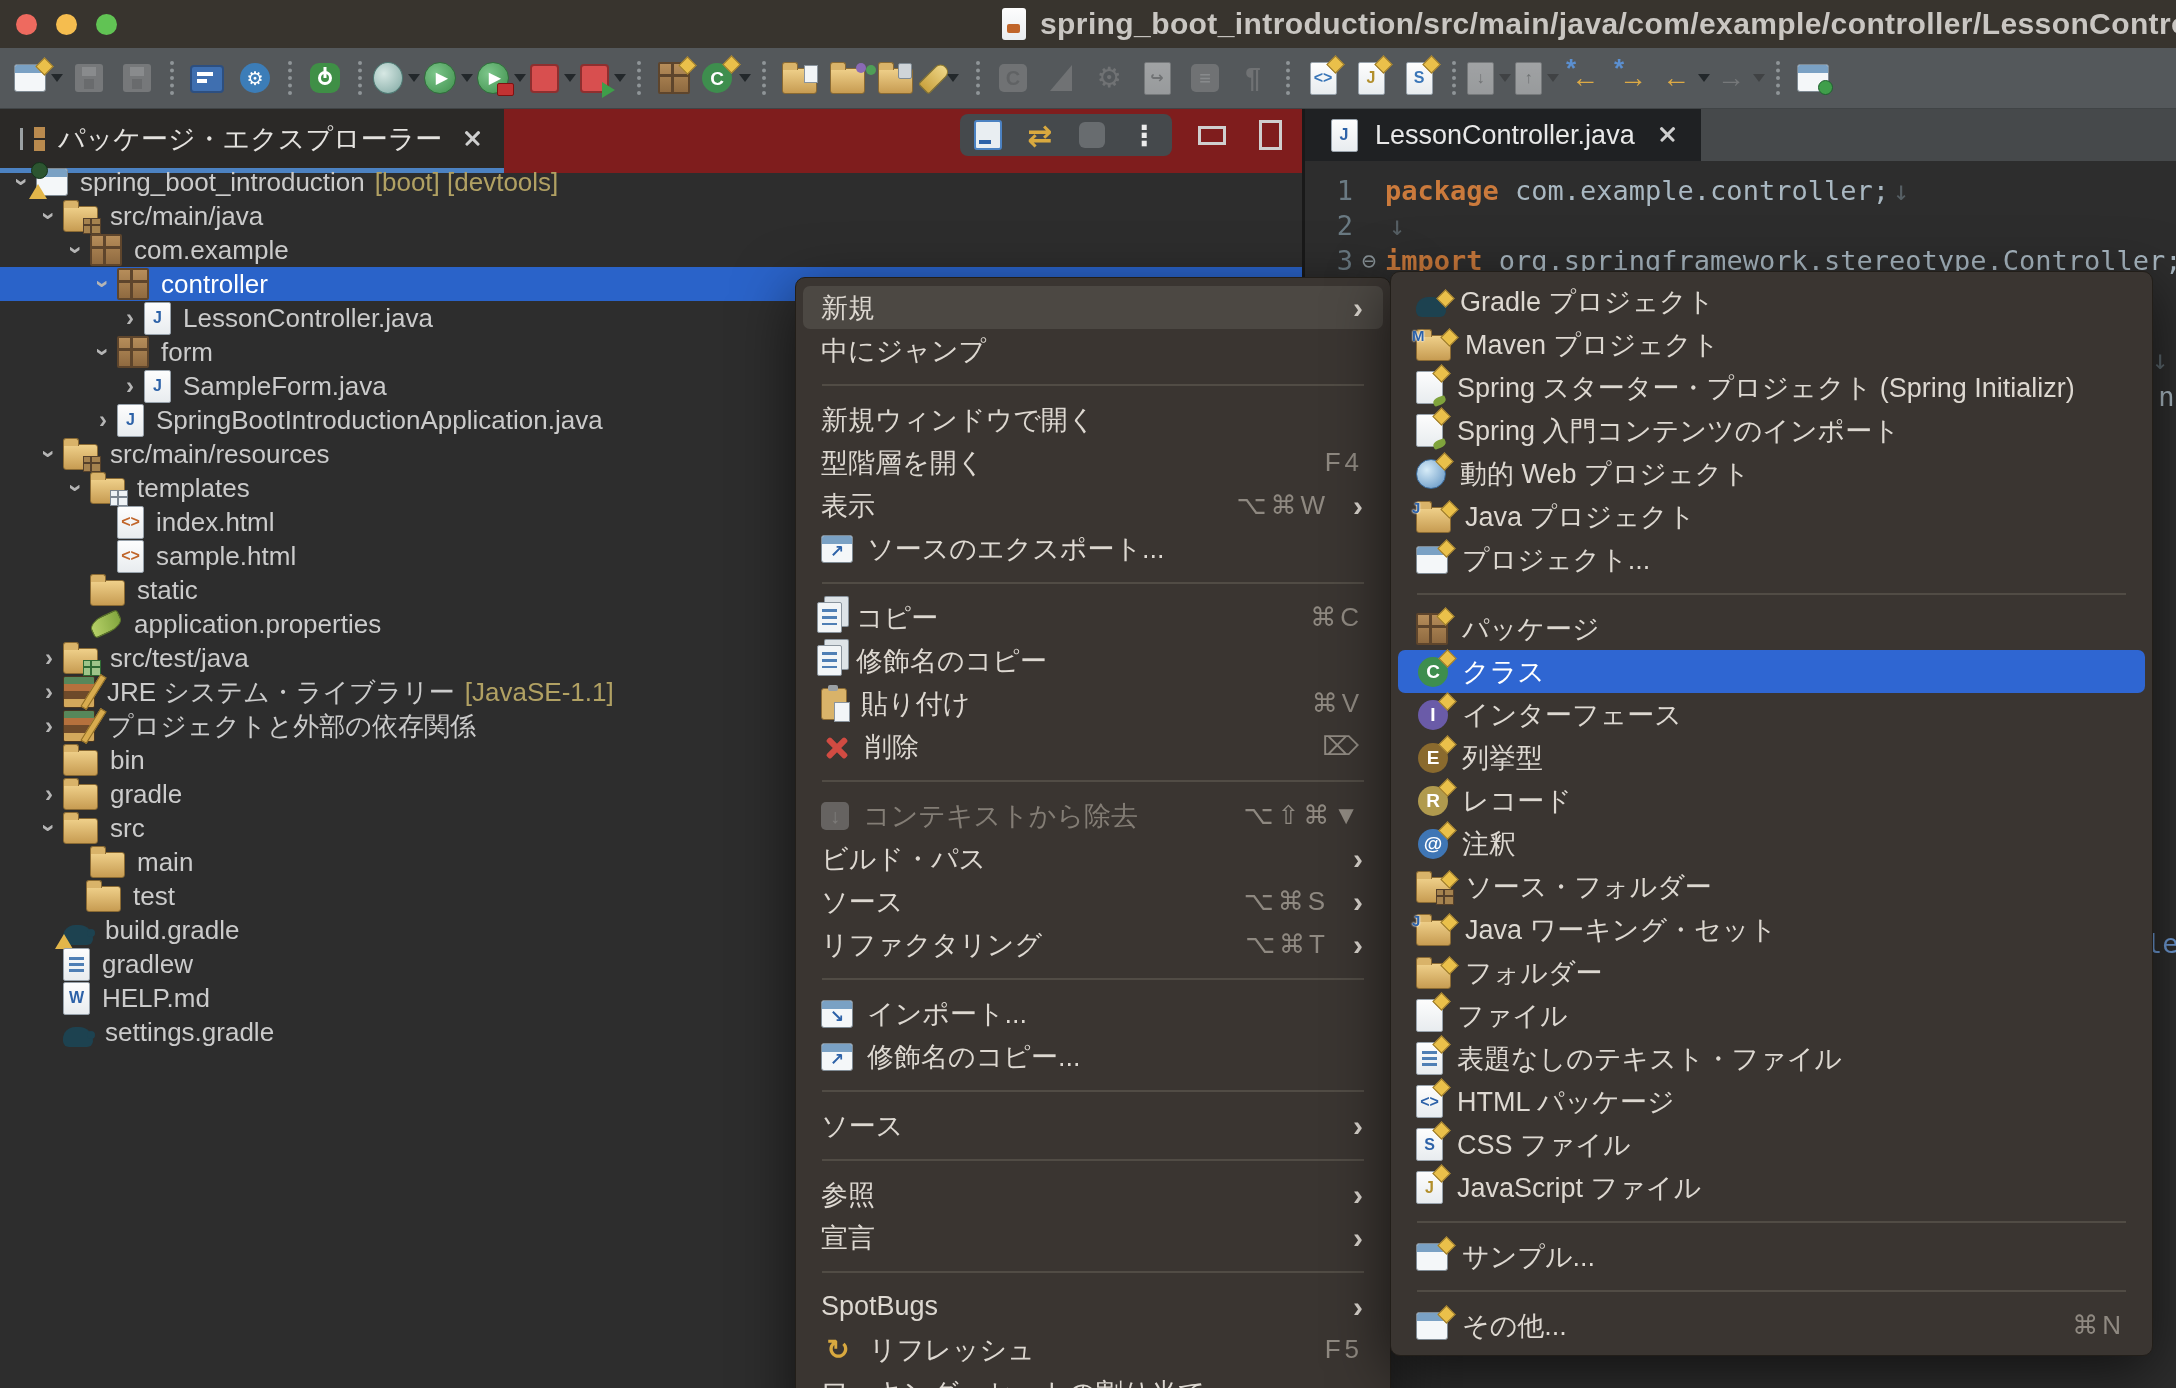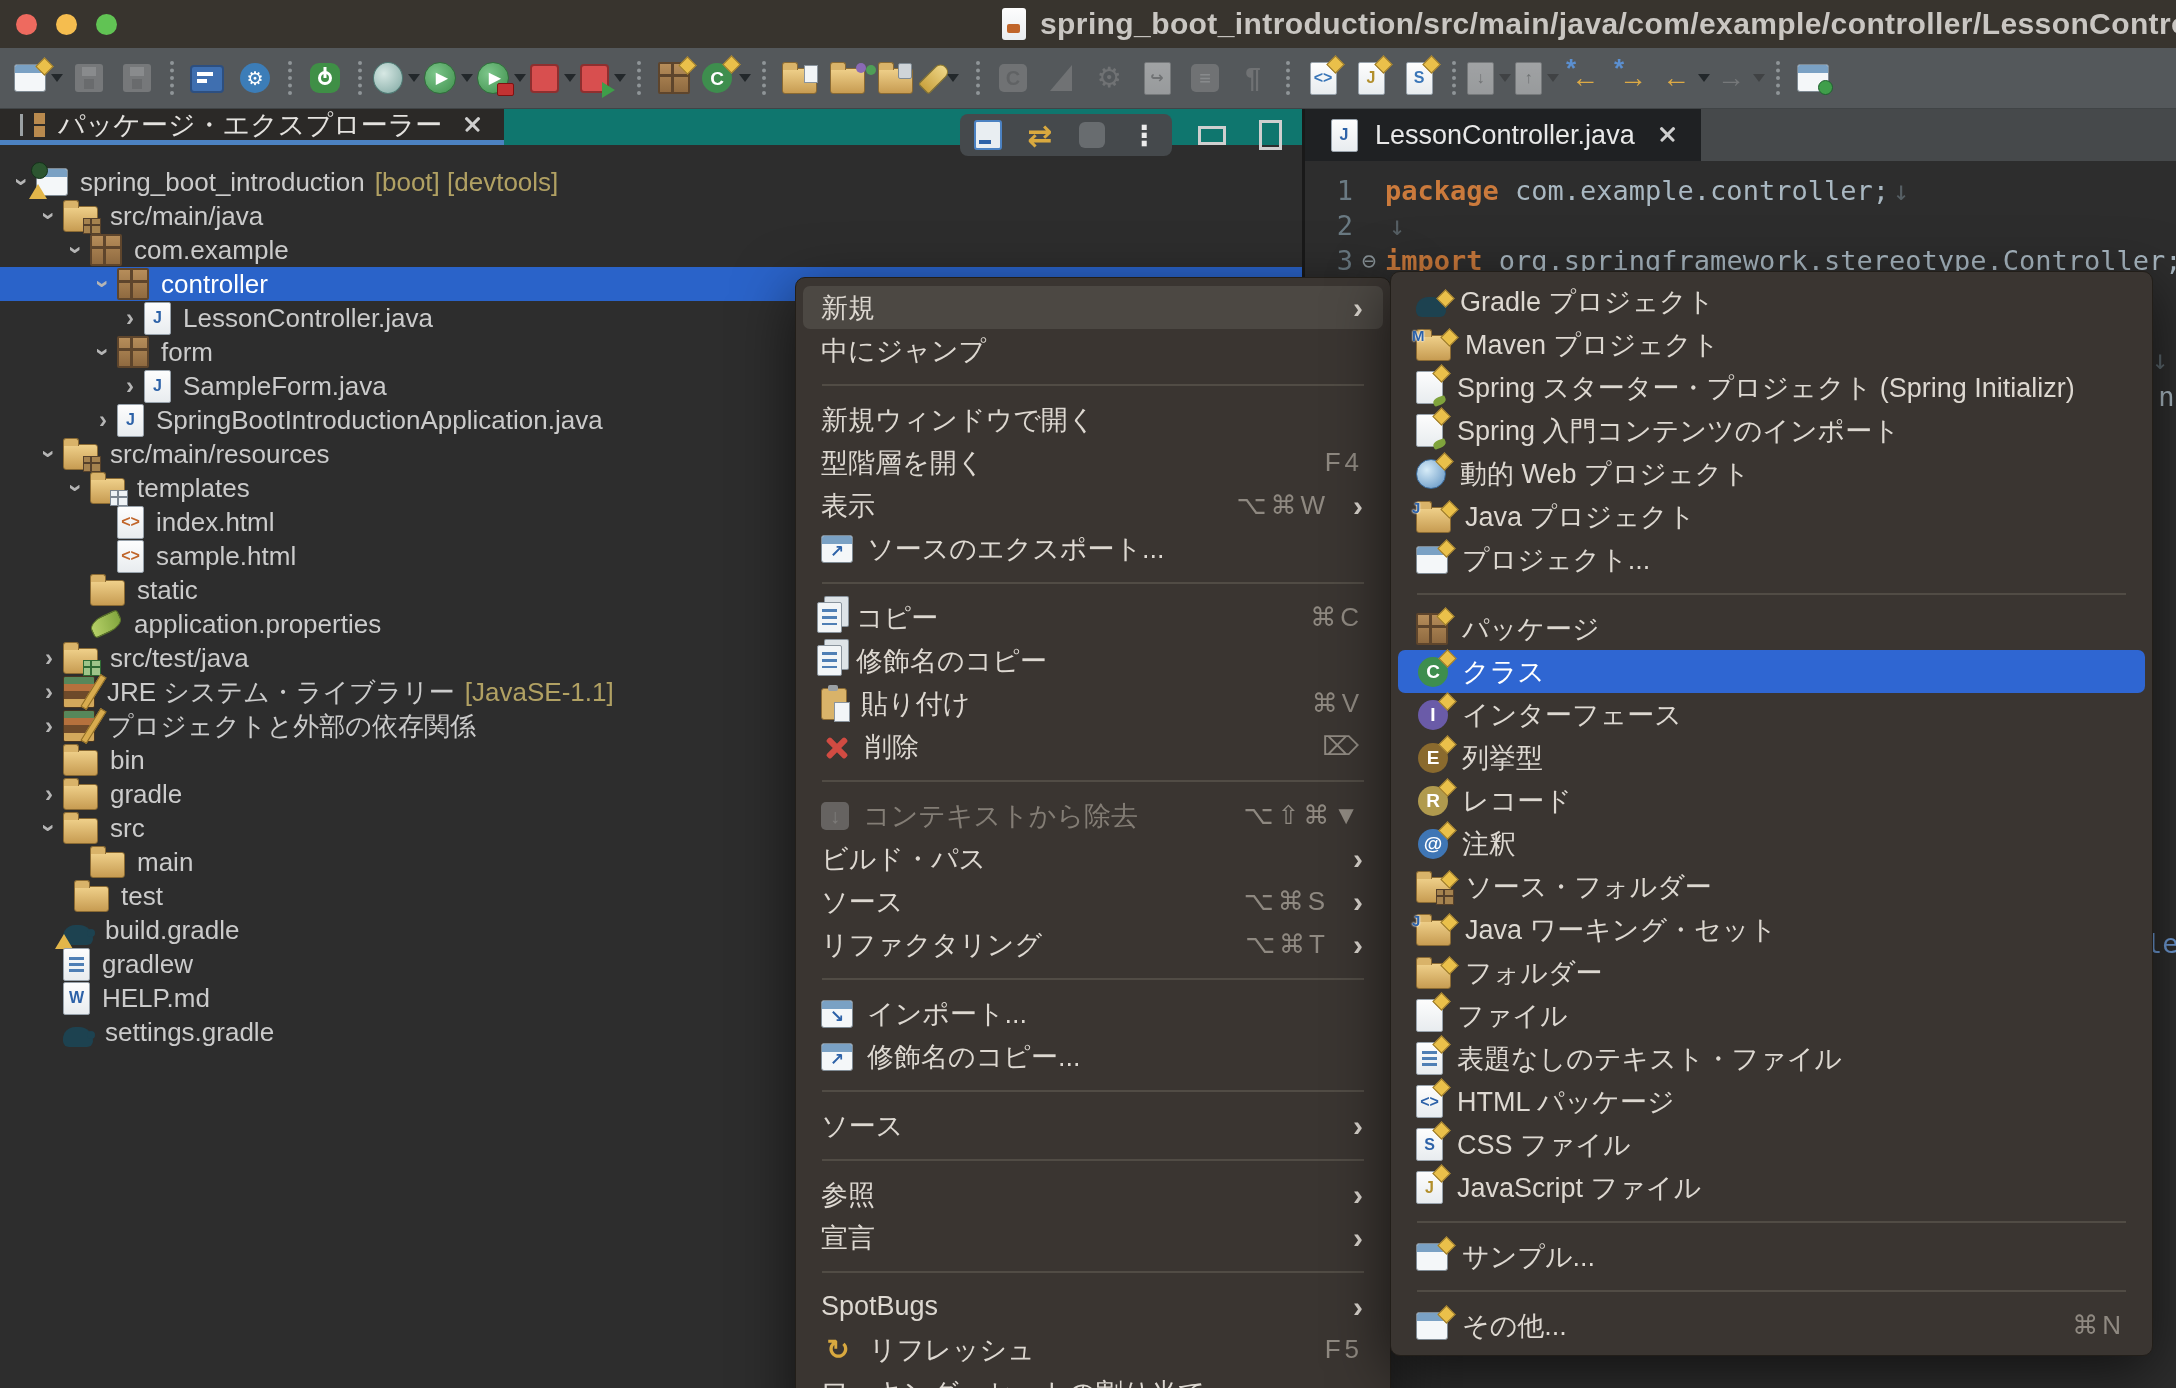--- a/index.html
+++ b/index.html
@@ -90,21 +90,21 @@
   .ex-toolbox{position:absolute;right:-6px;bottom:-3px;width:15px;height:11px;background:#c23333;border:1px solid #801111;border-radius:2px;}
   .ex-play-small{position:absolute;right:-8px;bottom:-7px;width:0;height:0;border-top:8px solid transparent;border-bottom:8px solid transparent;border-left:13px solid #3f9e4a;}
   .ex-pin{position:absolute;right:-5px;bottom:-4px;width:13px;height:13px;border-radius:50%;background:#3f9e4a;border:1px solid #206030;}
   .ex-doc{position:absolute;right:-2px;top:-4px;width:12px;height:16px;background:#f2f5f7;border:1px solid #8a949d;}
   .ex-balls{position:absolute;right:-2px;top:-6px;width:10px;height:10px;border-radius:50%;background:#8a6ab5;box-shadow:10px 2px 0 #4f9e57;}
   .ex-clip{position:absolute;right:0;top:-6px;width:12px;height:14px;background:#cfd4d8;border:1px solid #7f8a93;border-radius:2px;}
 
   
   .main{display:flex;height:1280px;}
   .explorer{width:1302px;flex:none;position:relative;background:#2d2d2d;border-right:3px solid #191919;}
-  .ex-tabbar{height:36px;background:#0f766e;display:flex;align-items:stretch;position:relative;}
+  .ex-tabbar{height:64px;background:#7f1d1d;display:flex;align-items:stretch;position:relative;}
   .ex-tab{display:flex;align-items:center;gap:12px;padding:0 20px;background:#2b2927;border-bottom:5px solid #4c82c2;}
   .ex-tab .lab{font-size:27px;color:#e4e2df;white-space:nowrap;}
   .xmark{position:relative;width:22px;height:22px;margin-left:8px;}
   .xmark::before,.xmark::after{content:"";position:absolute;left:1px;top:9px;width:19px;height:2.5px;background:#cfcfcf;border-radius:1px;}
   .xmark::before{transform:rotate(45deg);}.xmark::after{transform:rotate(-45deg);}
   .view-tools{position:absolute;right:14px;top:5px;display:flex;align-items:center;}
   .vt-group{display:flex;align-items:center;background:#45494c;border-radius:8px;padding:3px 10px;gap:16px;}
   .vt{width:36px;height:36px;display:flex;align-items:center;justify-content:center;}
   .i-collapse{width:24px;height:26px;background:#e9eef2;border:2px solid #4c82c2;border-radius:3px;position:relative;}
   .i-collapse::after{content:"";position:absolute;left:3px;bottom:4px;width:12px;height:4px;background:#2d62a8;}
@@ -513,21 +513,21 @@
           <div class="trow" style="padding-left: 35px;">
             <span class="chev open">›</span>
             <span class="ic s-folder"></span>
             <span class="tlabel">src</span>
           </div>
           <div class="trow" style="padding-left: 62px;">
             <span class="chev"></span>
             <span class="ic s-folder"></span>
             <span class="tlabel">main</span>
           </div>
-          <div class="trow" style="padding-left: 46px;">
+          <div class="trow" style="padding-left: 58px;">
             <span class="chev"></span>
             <span class="ic s-folder"></span>
             <span class="tlabel">test</span>
           </div>
           <div class="trow" style="padding-left: 35px;">
             <span class="chev"></span>
             <span class="ic s-gradleblob">
               <span class="warn"></span>
             </span>
             <span class="tlabel">build.gradle</span>

